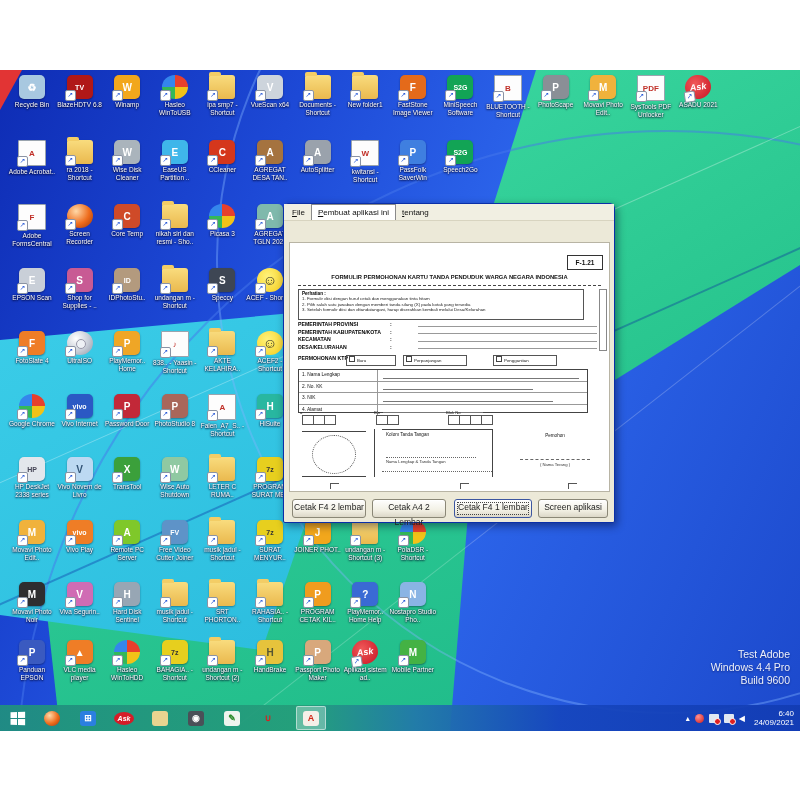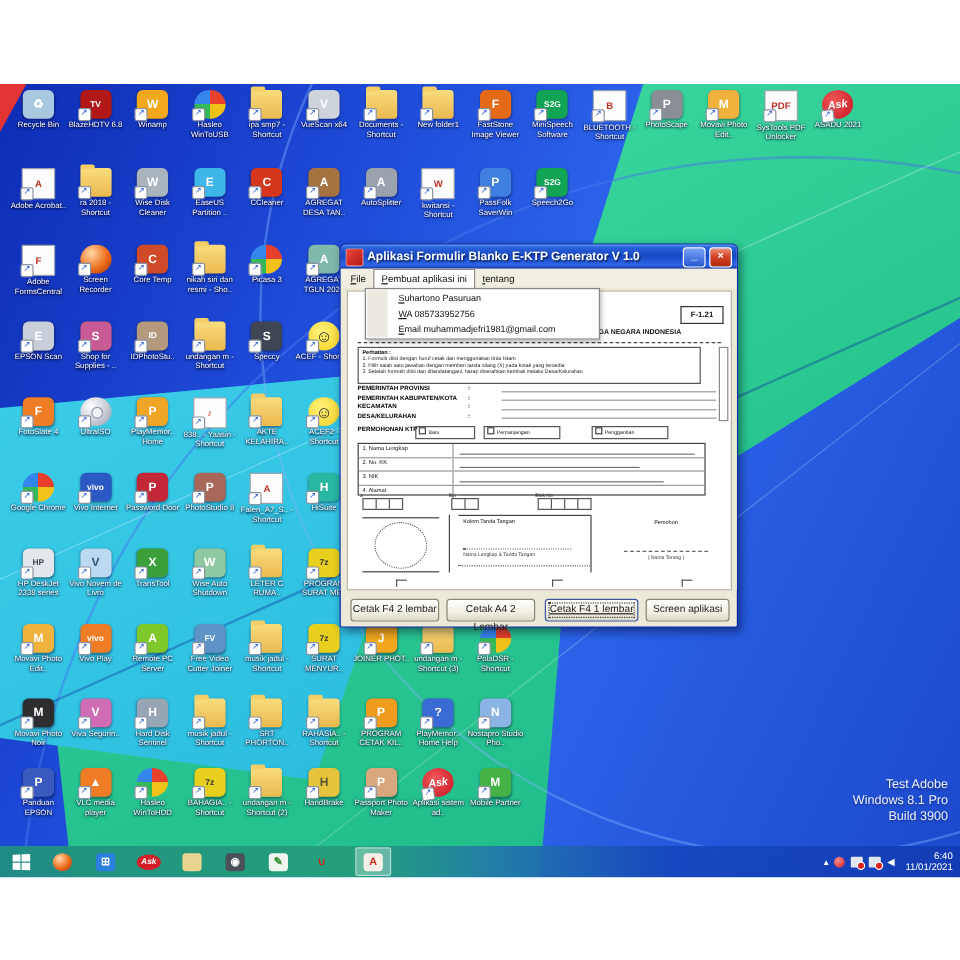--- a/index.html
+++ b/index.html
@@ -110,21 +110,21 @@
   
   #dropdown{position:absolute;left:20px;top:36px;width:192px;background:#fff;border:1px solid #888;
       box-shadow:2px 2px 4px rgba(0,0,0,.3);z-index:50;padding:1px 1px;}
   #dropdown::before{content:"";position:absolute;left:1px;top:1px;bottom:1px;width:17px;background:#ece9e0;}
   .ditem{height:13px;line-height:13px;font-size:7.5px;padding-left:26px;position:relative;color:#111;white-space:nowrap;}
   
   #btnrow{position:absolute;left:0;right:0;bottom:0;height:30px;}
   .xpbtn{position:absolute;top:7px;height:17px;background:linear-gradient(180deg,#fefefe,#f2f0e4 60%,#dcd8c8);
       border:1px solid #8a8776;border-radius:3px;font-size:8.5px;text-align:center;line-height:15px;color:#222;
       box-shadow:inset 0 1px 0 #fff;}
-  .xpbtn.focused{border-color:#3c56a0;outline:1px dotted #444;outline-offset:-4px;text-decoration:underline;}
+  .xpbtn.focused{border-color:#3c56a0;outline:1px dotted #444;outline-offset:-4px;}
   
   #taskbar{position:absolute;left:0;bottom:0;width:800px;height:26px;z-index:80;
       background:linear-gradient(90deg,rgba(32,142,128,.95) 0%,rgba(36,158,122,.95) 38%,rgba(34,120,170,.95) 52%,rgba(22,70,190,.95) 70%,rgba(18,60,180,.95) 100%);}
   #startbtn{position:absolute;left:0;top:0;width:34px;height:26px;display:flex;align-items:center;justify-content:center;}
   .winlogo{display:grid;grid-template-columns:7px 7px;grid-template-rows:6px 6px;gap:1px;transform:perspective(40px) rotateY(-14deg);}
   .winlogo i{background:#fff;display:block;}
   .pin{position:absolute;top:3px;width:24px;height:20px;display:flex;align-items:center;justify-content:center;}
   .pin.active{background:rgba(255,255,255,.3);border:1px solid rgba(255,255,255,.5);width:28px;height:22px;top:1px;border-radius:2px;}
   .pin .t{width:16px;height:15px;border-radius:3px;display:flex;align-items:center;justify-content:center;
       color:#fff;font-size:9px;font-weight:bold;}
@@ -704,31 +704,25 @@
           <div class="art art-tile" style="background: rgb(68, 178, 68);">
             <div class="g">M</div>
             <div class="sc">↗</div>
           </div>
           <div class="dlabel">Mobile Partner</div>
         </div>
       </div>
 
     <div id="watermark">
       <div>Test Adobe</div>
-      <div>Windows 8.1 Pro</div>
-      <div>Build 3900</div>
+      <div>Windows 4.4 Pro</div>
+      <div>Build 9600</div>
     </div>
 
     <div id="window">
-      <div id="titlebar">
-        <div class="appico"></div>
-        <div class="wtitle">Aplikasi Formulir Blanko E-KTP Generator V 1.0</div>
-        <div class="wbtn min">_</div>
-        <div class="wbtn close">×</div>
-      </div>
       <div id="menubar">
           <div class="mitem"><span class="u">F</span>ile</div>
           <div class="mitem open"><span class="u">P</span>embuat aplikasi ini</div>
           <div class="mitem"><span class="u">t</span>entang</div>
         </div>
 
       <div id="client">
         <div id="sheet">
           <div class="ftext" id="f-code">F-1.21</div>
           <div class="ftext" id="f-title">FORMULIR PERMOHONAN KARTU TANDA PENDUDUK WARGA NEGARA INDONESIA</div>
@@ -785,25 +779,20 @@
           <div id="f-dots"></div>
           <div class="ftext" id="f-right-cap1">Pemohon</div>
           <div id="f-right-line"></div>
           <div class="ftext" id="f-right-cap2">( Nama Terang )</div>
           <div class="tick" style="left:40px"></div>
           <div class="tick" style="left:170px"></div>
           <div class="tick" style="left:278px"></div>
         </div>
       </div>
 
-      <div id="dropdown">
-          <div class="ditem"><span class="u">S</span>uhartono Pasuruan</div>
-          <div class="ditem"><span class="u">W</span>A 085733952756</div>
-          <div class="ditem"><span class="u">E</span>mail muhammadjefri1981@gmail.com</div>
-        </div>
       <div id="btnrow">
           <div class="xpbtn" style="left: 8px; width: 72px;">Cetak F4 2 lembar</div>
           <div class="xpbtn" style="left: 88px; width: 72px;">Cetak A4 2 Lembar</div>
           <div class="xpbtn focused" style="left: 170px; width: 76px;">Cetak F4 1 lembar</div>
           <div class="xpbtn" style="left: 254px; width: 68px;">Screen aplikasi</div>
         </div>
     </div>
 
     <div id="taskbar">
       <div id="startbtn">
@@ -841,18 +830,18 @@
           </div>
         </div>
       <div id="tray">
         <div class="chev">▴</div>
         <div class="tred"></div>
         <div class="tflag"></div>
         <div class="tflag"></div>
         <div class="tspk">◀</div>
         <div id="clock">
           <div>6:40</div>
-          <div>11/01/2021</div>
+          <div>24/09/2021</div>
         </div>
       </div>
     </div>
   </div>
 </div>
 
 </body></html>

